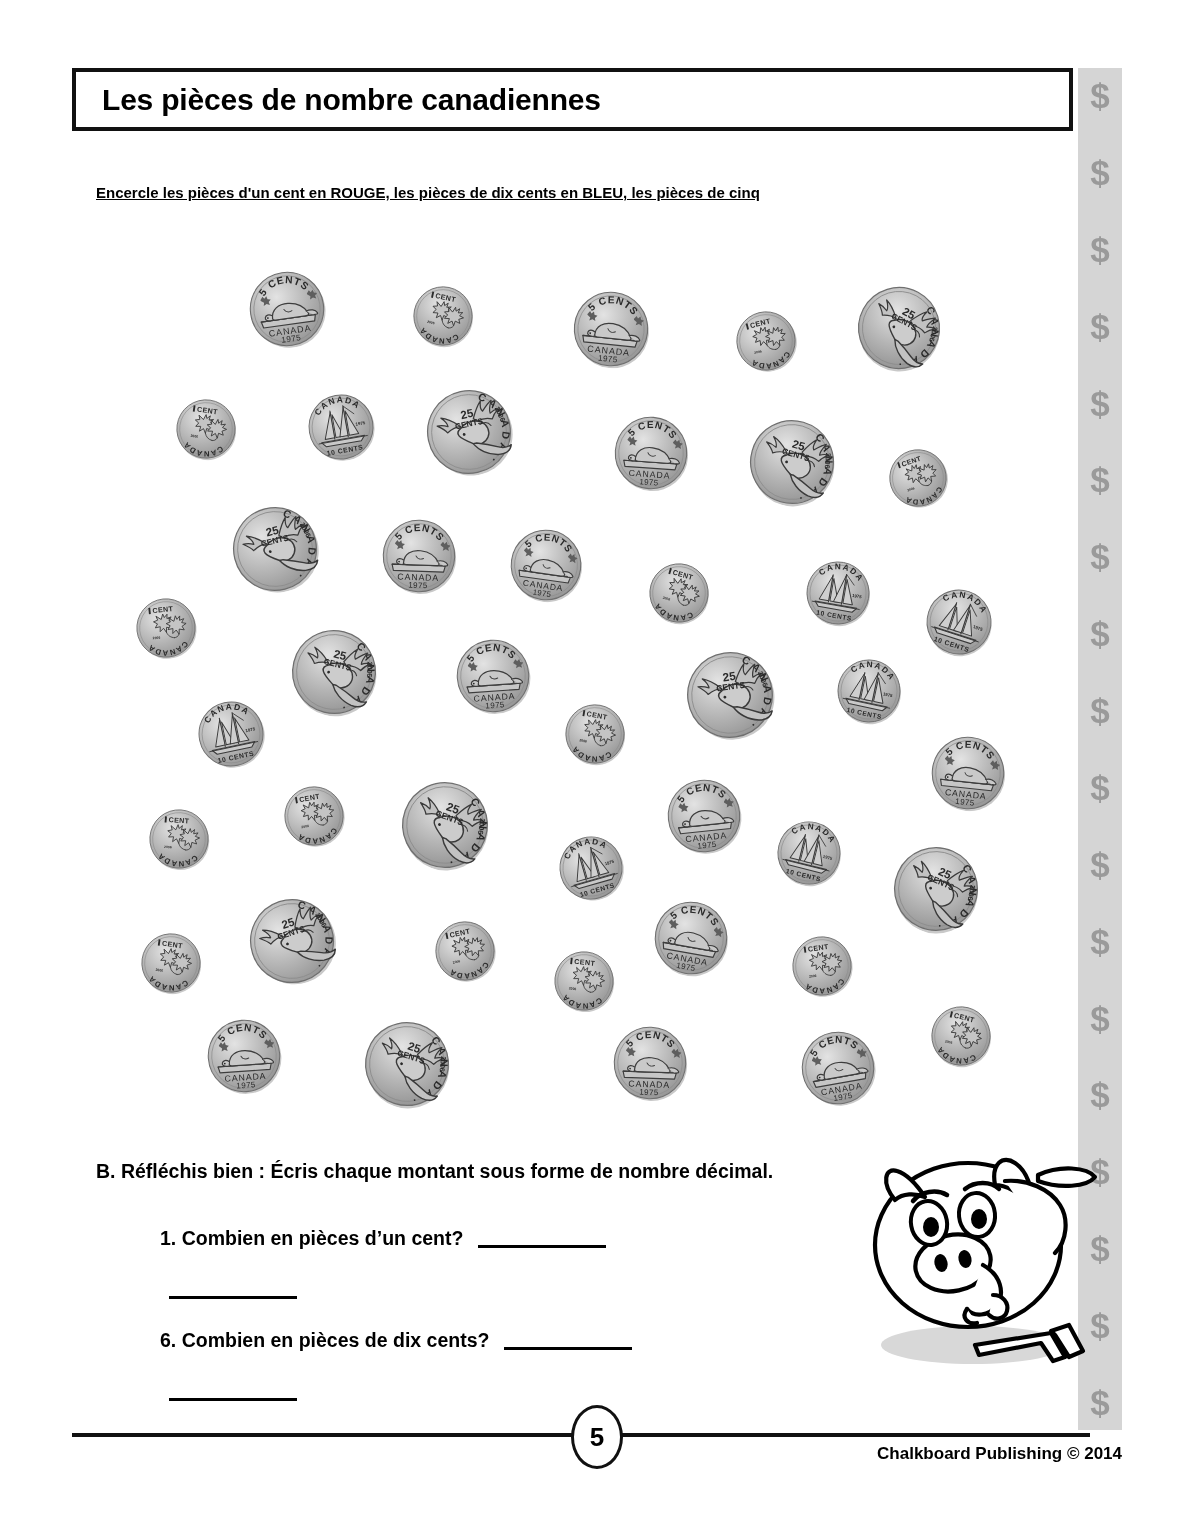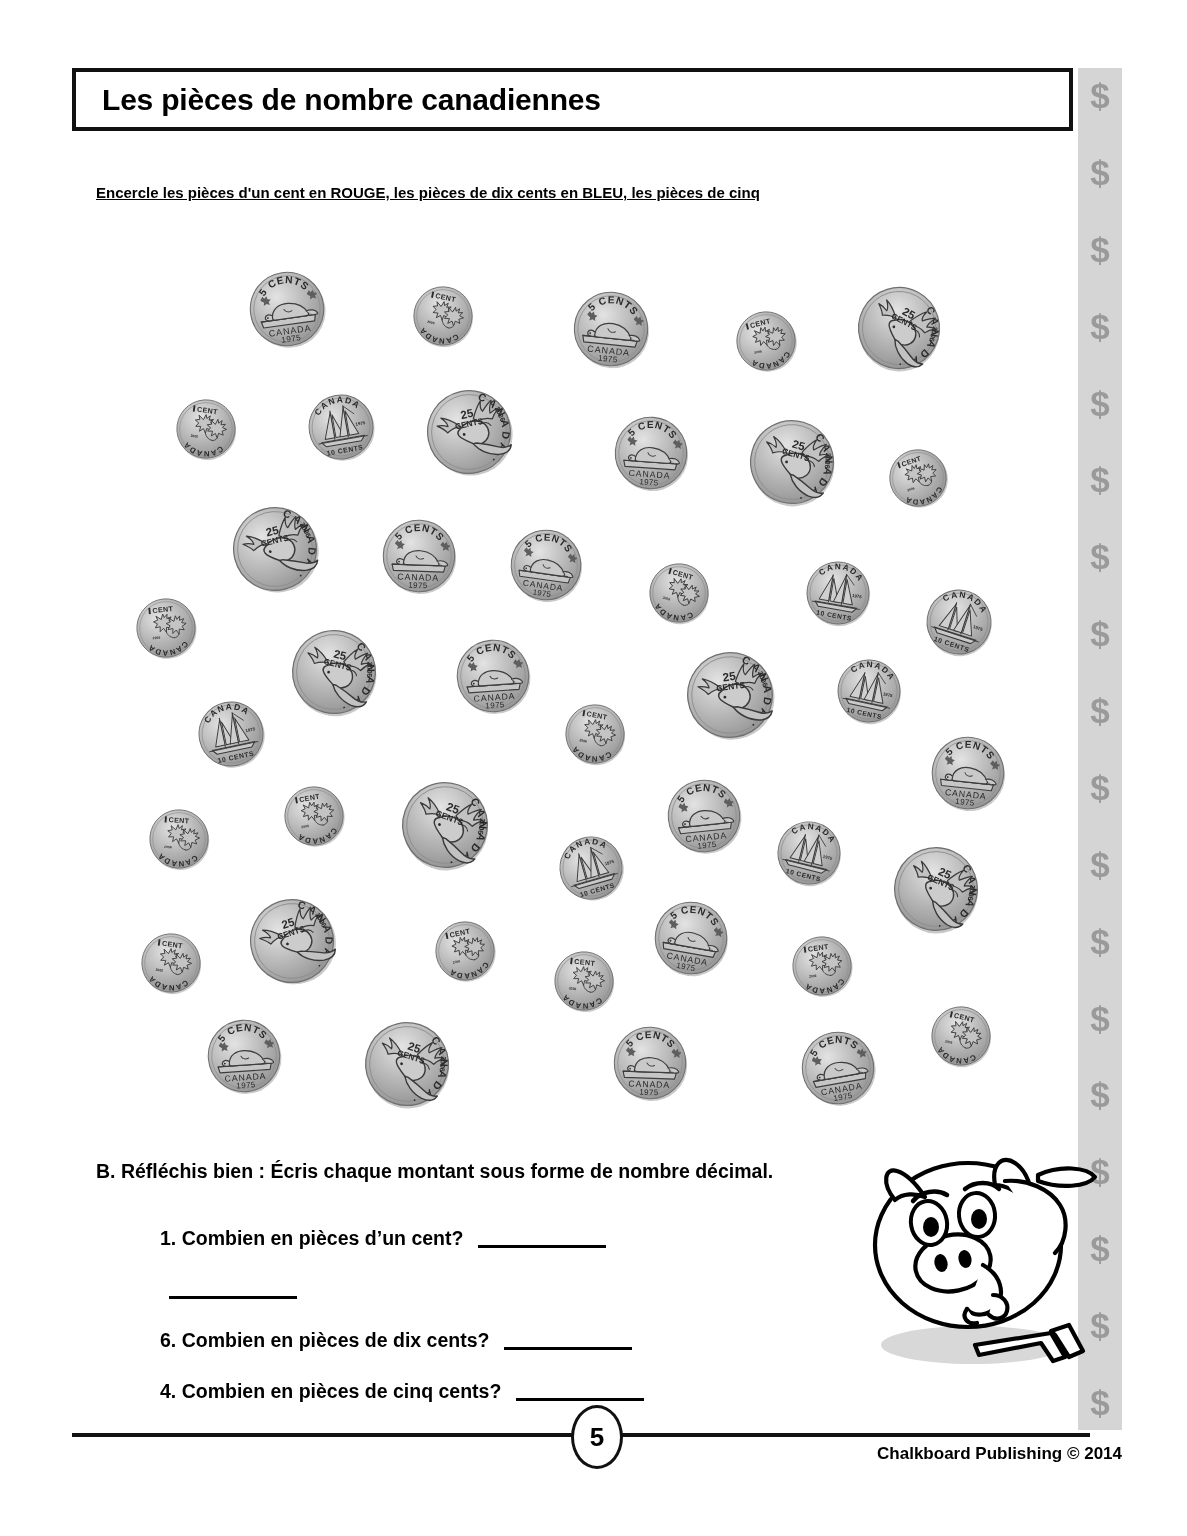--- a/index.html
+++ b/index.html
@@ -1180,21 +1180,20 @@
   <span class="blank"></span>
 </div>
 <div class="qrow" id="q2">
   <span class="blank"></span>
 </div>
 <div class="qrow" id="q3">
   <span>6. Combien en pièces de dix cents?</span>
   <span class="blank"></span>
 </div>
 <div class="qrow" id="q4">
-  <span>4. Combien en pièces de cinq cents?</span>
   <span class="blank"></span>
 </div>
 
 <div id="pig">
   <svg viewBox="0 0 245 235" xmlns="http://www.w3.org/2000/svg">
     <ellipse cx="118" cy="200" rx="92" ry="19" fill="#d8d8d8"></ellipse>
     <ellipse cx="108" cy="118" rx="78" ry="15" fill="#d8d8d8"></ellipse>
     <g fill="#ffffff" stroke="#000" stroke-width="4.2" stroke-linejoin="round" stroke-linecap="round">
       <path d="M183 30 C205 20 232 22 240 32 C232 42 205 44 183 36 Z"></path>
       <path d="M120 200 L196 188 L210 212 L198 216 L186 198 L124 210 Z"></path>

